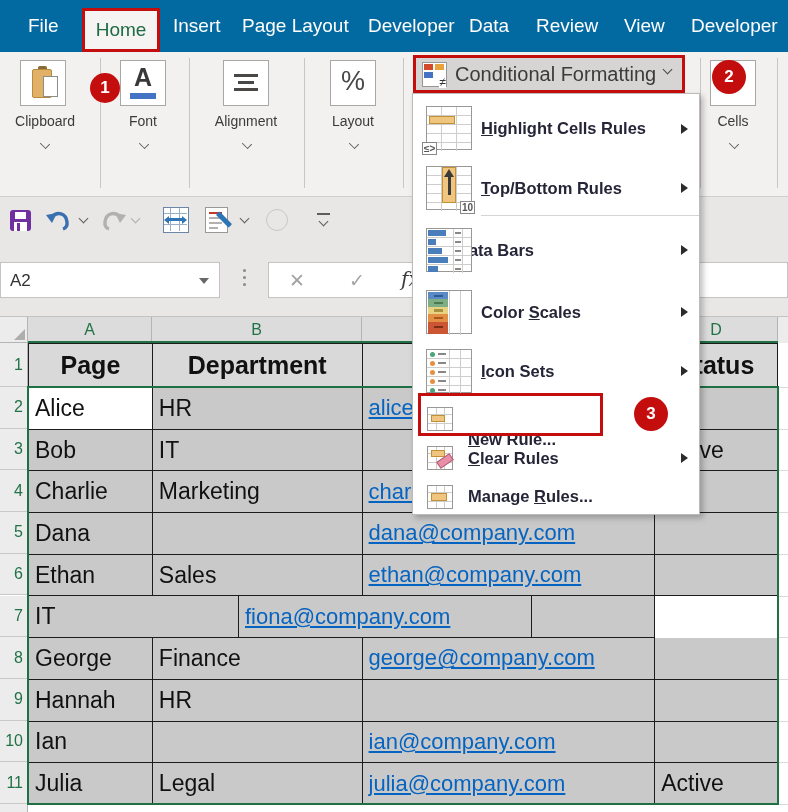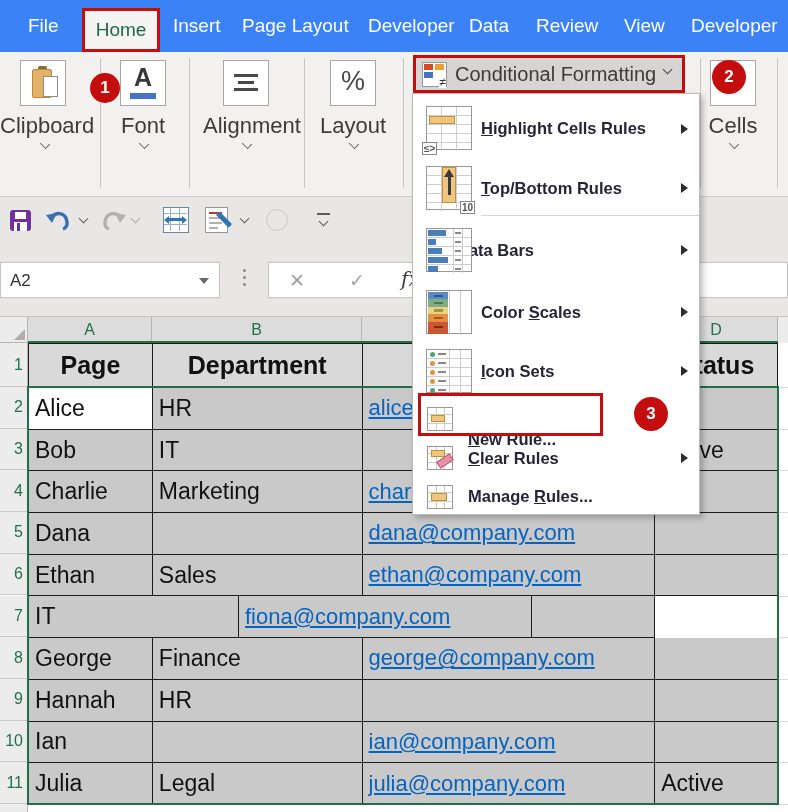--- a/index.html
+++ b/index.html
@@ -1,29 +1,29 @@
 <!DOCTYPE html>
 <html><head>
 <meta charset="utf-8">
 <style>
   * { margin:0; padding:0; box-sizing:border-box; }
   html,body { width:788px; height:812px; font-family:"Liberation Sans",sans-serif; background:#fff; overflow:hidden; }
   #stage { position:relative; width:788px; height:812px; background:#fff; }
   .abs { position:absolute; }
 
   
-  #tabbar { position:absolute; left:0; top:0; width:788px; height:52px; background:#3b82f6; }
+  #tabbar { position:absolute; left:0; top:0; width:788px; height:52px; background:#0369a1; }
   .tab { position:absolute; top:0; height:52px; display:flex; align-items:center; color:#fff; font-size:19px; }
   #home-tab { position:absolute; left:82px; top:8px; width:78px; height:44px; background:#f5f4f3; border:3px solid #c40e0e; display:flex; align-items:center; justify-content:center; color:#1e6b41; font-size:19px; }
 
   
   #ribbon { position:absolute; left:0; top:52px; width:788px; height:145px; background:#f2f1f0; border-bottom:1px solid #cfcfcf; }
   .grp-sep { position:absolute; top:6px; width:1px; height:130px; background:#c9c7c5; }
   .iconbox { position:absolute; top:8px; width:46px; height:46px; background:#fff; border:1px solid #a9a7a5; }
-  .grp-label { position:absolute; top:61px; font-size:22px; color:#3d3b39; text-align:center; }
+  .grp-label { position:absolute; top:61px; font-size:14px; color:#3d3b39; text-align:center; }
   .chev { position:absolute; width:9px; height:9px; }
   .chev:after { content:""; position:absolute; left:1px; top:0px; width:7px; height:7px; border-right:1.6px solid #5f5d5b; border-bottom:1.6px solid #5f5d5b; transform:rotate(45deg) scale(1,0.8); }
 
   
   .clip-body { position:absolute; left:11px; top:8px; width:20px; height:29px; background:#e2b168; border:1px solid #b98a3e; border-radius:2px; }
   .clip-top { position:absolute; left:17px; top:5px; width:9px; height:6px; background:#8a6a33; border-radius:2px; }
   .clip-page { position:absolute; left:22px; top:15px; width:15px; height:21px; background:#fff; border:1px solid #8e8c8a; }
 
   
   .font-a { position:absolute; left:0; top:2px; width:44px; text-align:center; font-size:25px; font-weight:bold; color:#3a3836; }

